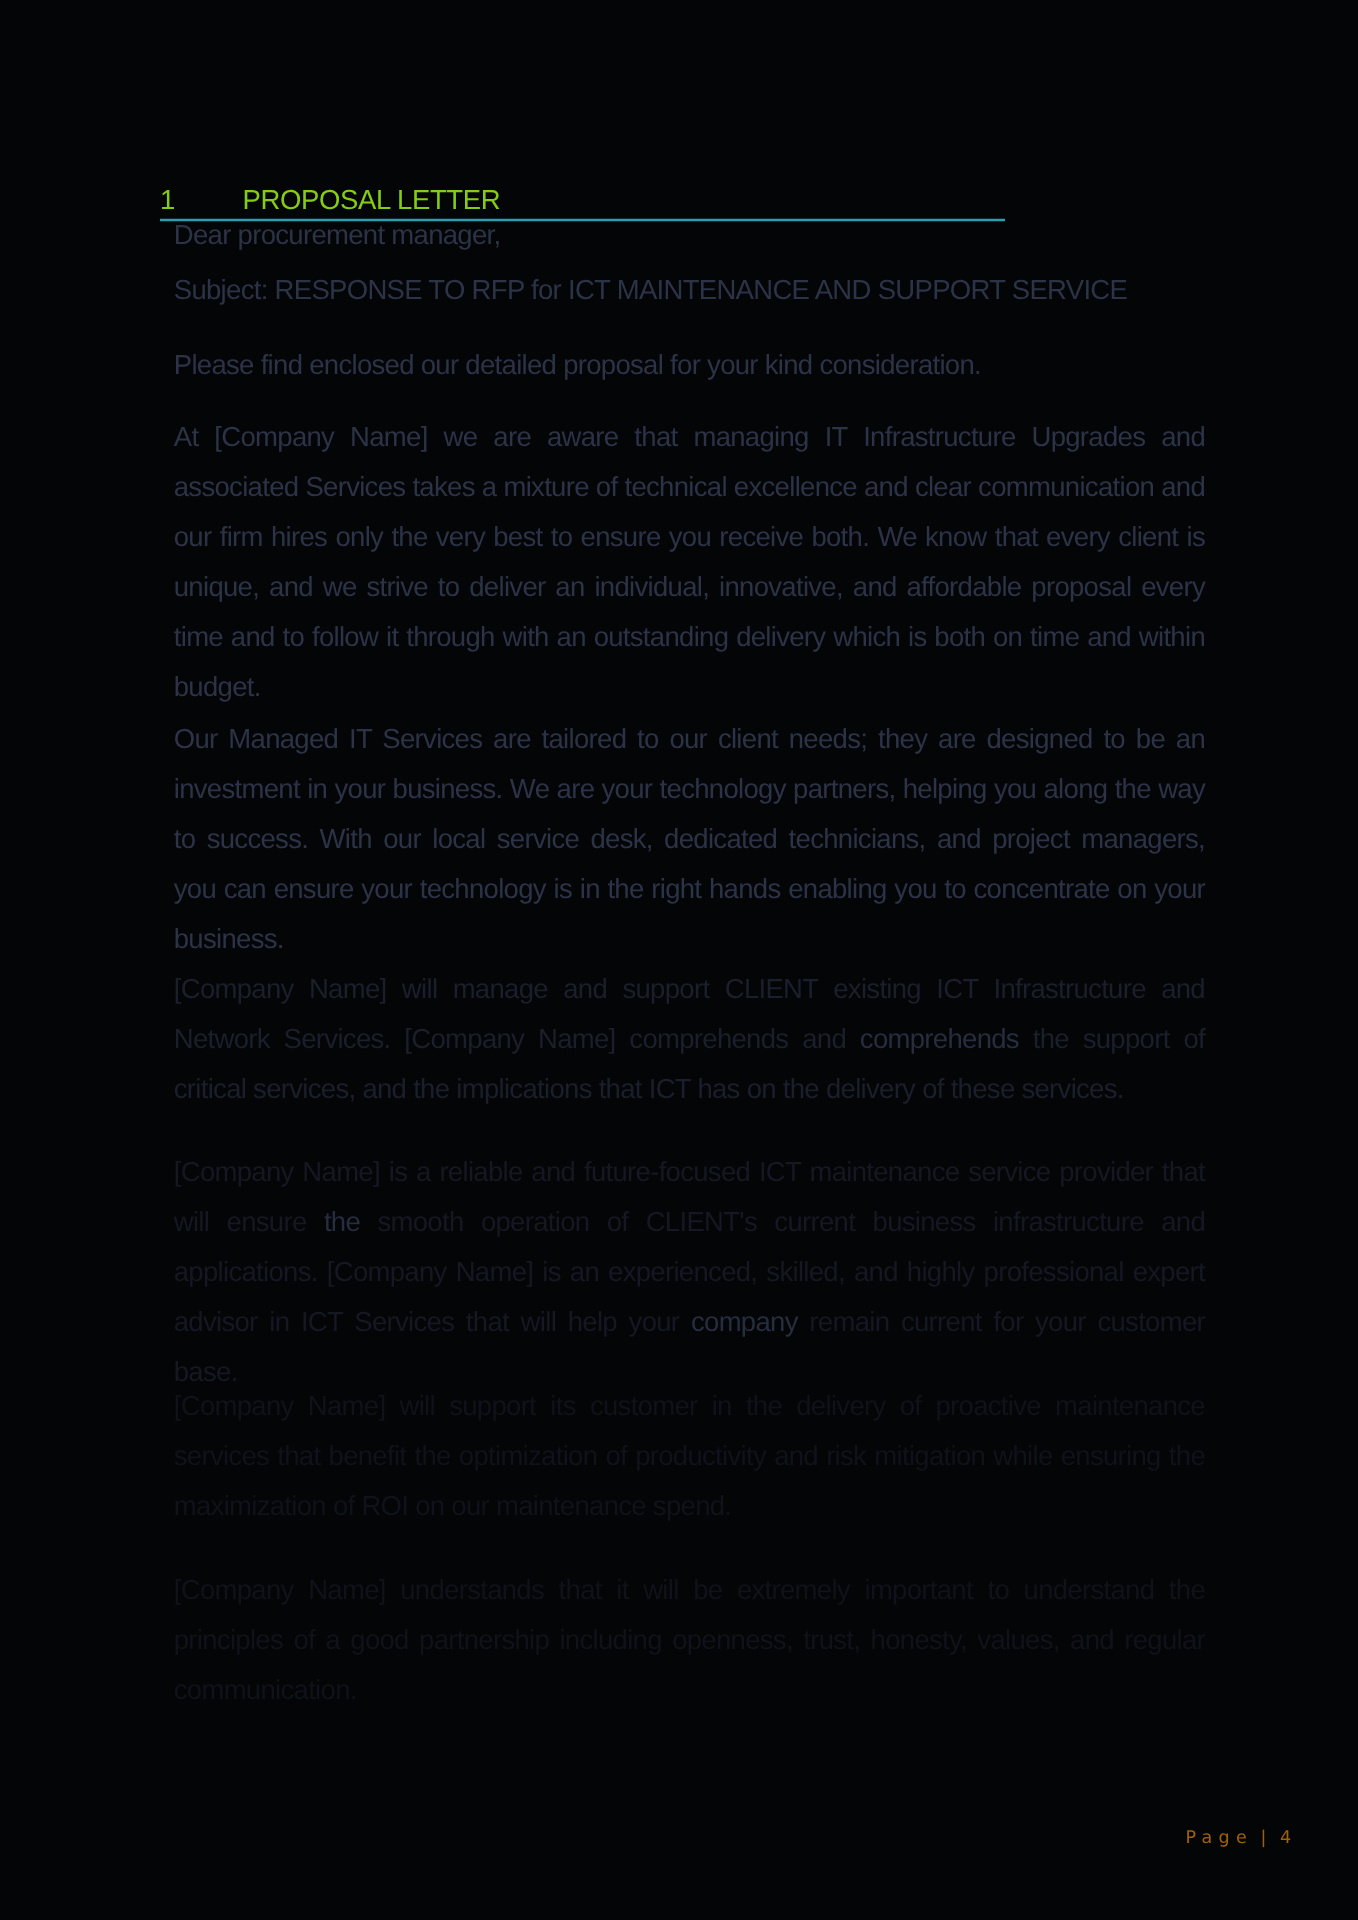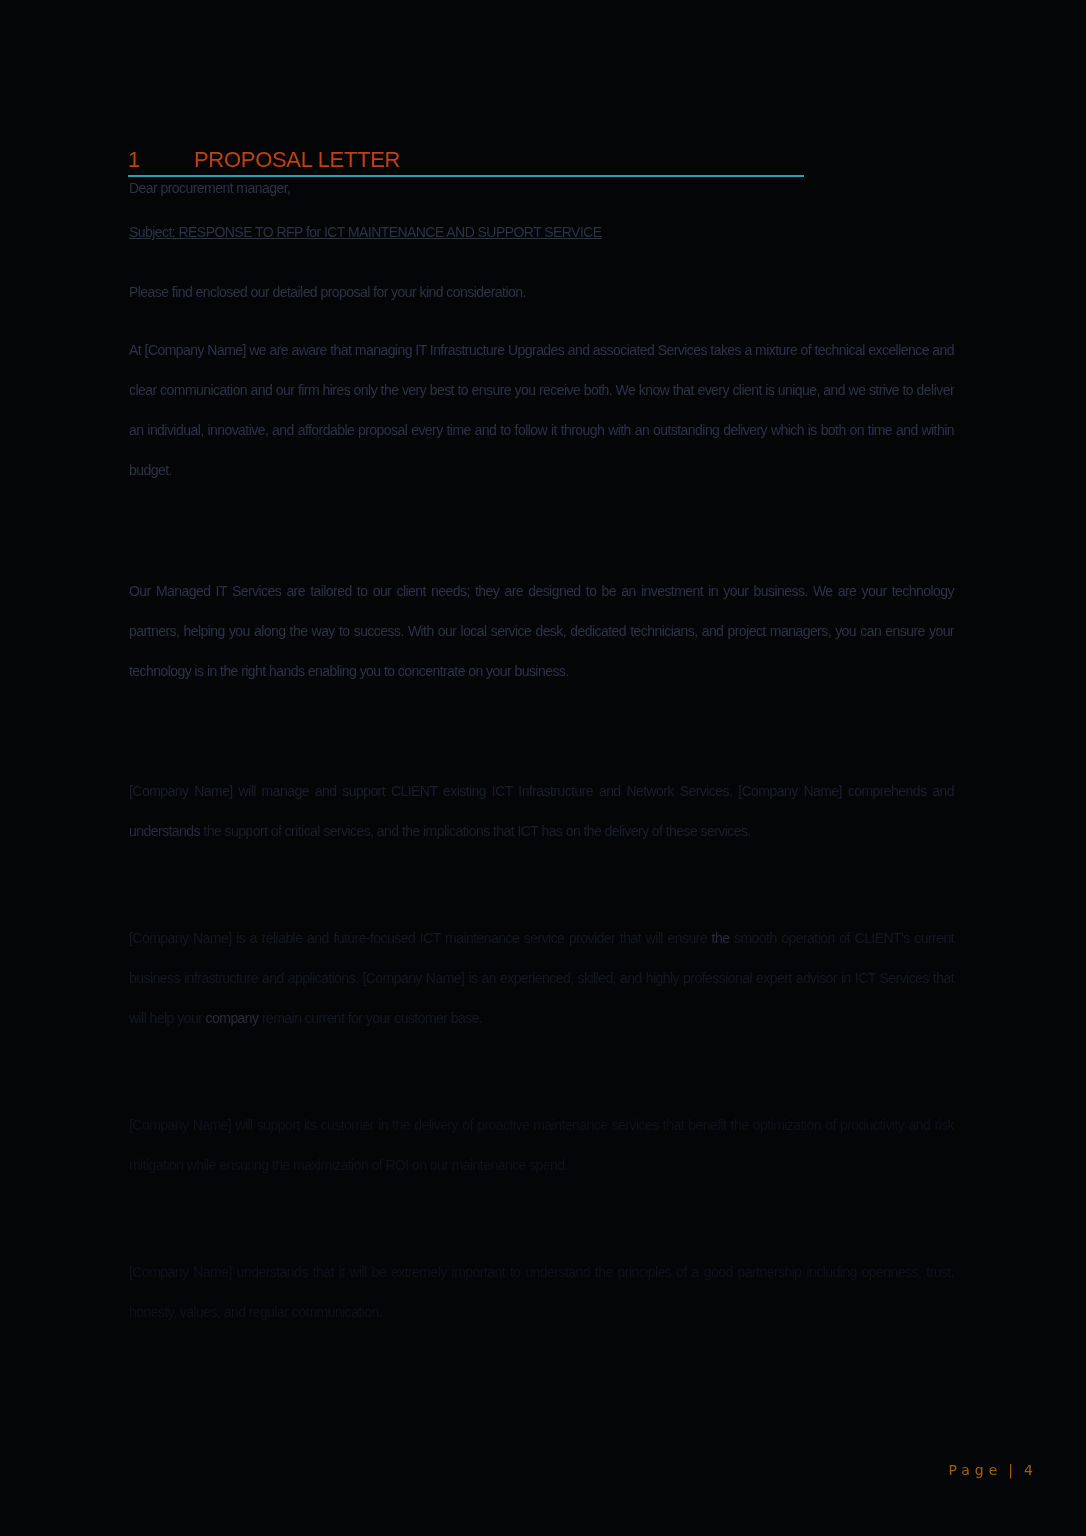--- a/index.html
+++ b/index.html
@@ -20,48 +20,48 @@
       width: 1086px; height: 1536px;
       background: #040507;
     }
     .heading {
       position: absolute;
       left: 128px;
       top: 130px;
       width: 676px;
       height: 30px;
       border-bottom: 2px solid #2a9fb2;
-      color: #c2410c;
+      color: #84cc16;
       font-size: 22px;
       font-weight: normal;
       letter-spacing: -0.3px;
       line-height: 30px;
       font-stretch: condensed;
     }
     .heading .num {
       display: inline-block;
       width: 66px;
     }
     .para {
       position: absolute;
-      left: 129px;
+      left: 139px;
       width: 825px;
-      font-size: 14px;
+      font-size: 22px;
       letter-spacing: -0.55px;
       line-height: 40px;
       text-align: justify;
       margin: 0;
     }
     .c1 { color: #2c3347; }
     .c2 { color: #1b1f2b; }
     .c3 { color: #151822; }
     .c4 { color: #10121a; }
     .hl { color: #272c3e; }
     .b { font-weight: normal; }
-    .u { text-decoration: underline; }
+    .u { }
     .salutation { top: 172px; line-height: 32px; }
     .subject { top: 216px; line-height: 32px; }
     .p1 { top: 276px; line-height: 32px; }
     .p2 { top: 330px; }
     .p3 { top: 571px; }
     .p4 { top: 771px; }
     .p5 { top: 918px; }
     .p6 { top: 1105px; }
     .p7 { top: 1252px; }
     .footer {
@@ -87,21 +87,21 @@
   <p class="para salutation c1">Dear procurement manager,</p>
 
   <p class="para subject c1 u">Subject: RESPONSE TO RFP for ICT MAINTENANCE AND SUPPORT SERVICE</p>
 
   <p class="para p1 c1">Please find enclosed our detailed proposal for your kind consideration.</p>
 
   <p class="para p2 c1"><span>At </span><span class="b">[Company Name]</span><span> we are aware that managing IT Infrastructure Upgrades and associated Services takes a mixture of technical excellence and clear communication and our firm hires only the very best to ensure you receive both. We know that every client is unique, and we strive to deliver an individual, innovative, and affordable proposal every time and to follow it through with an outstanding delivery which is both on time and within budget.</span></p>
 
   <p class="para p3 c1">Our Managed IT Services are tailored to our client needs; they are designed to be an investment in your business. We are your technology partners, helping you along the way to success. With our local service desk, dedicated technicians, and project managers, you can ensure your technology is in the right hands enabling you to concentrate on your business.</p>
 
-  <p class="para p4 c2"><span class="b">[Company Name]</span><span> will manage and support CLIENT existing ICT Infrastructure and Network Services. </span><span class="b">[Company Name]</span><span> comprehends and </span><span class="hl">understands</span><span> the support of critical services, and the implications that ICT has on the delivery of these services.</span></p>
+  <p class="para p4 c2"><span class="b">[Company Name]</span><span> will manage and support CLIENT existing ICT Infrastructure and Network Services. </span><span class="b">[Company Name]</span><span> comprehends and </span><span class="hl">comprehends</span><span> the support of critical services, and the implications that ICT has on the delivery of these services.</span></p>
 
   <p class="para p5 c3"><span class="b">[Company Name]</span><span> is a reliable and future-focused ICT maintenance service provider that will ensure </span><span class="hl">the</span><span> smooth operation of CLIENT's current business infrastructure and applications. </span><span class="b">[Company Name]</span><span> is an experienced, skilled, and highly professional expert advisor in ICT Services that will help your </span><span class="hl">company</span><span> remain current for your customer base.</span></p>
 
   <p class="para p6 c4"><span class="b">[Company Name] will support its customer in the delivery</span><span> of proactive maintenance services that benefit the optimization of productivity and risk mitigation while ensuring the maximization of ROI on our maintenance spend.</span></p>
 
   <p class="para p7 c4"><span class="b">[Company Name] understands that it will be</span><span> extremely important to understand the principles of a good partnership including openness, trust, honesty, values, and regular communication.</span></p>
 
   <div class="footer">
     <span>Page</span><span class="sep">|</span><span>4</span>
   </div>

